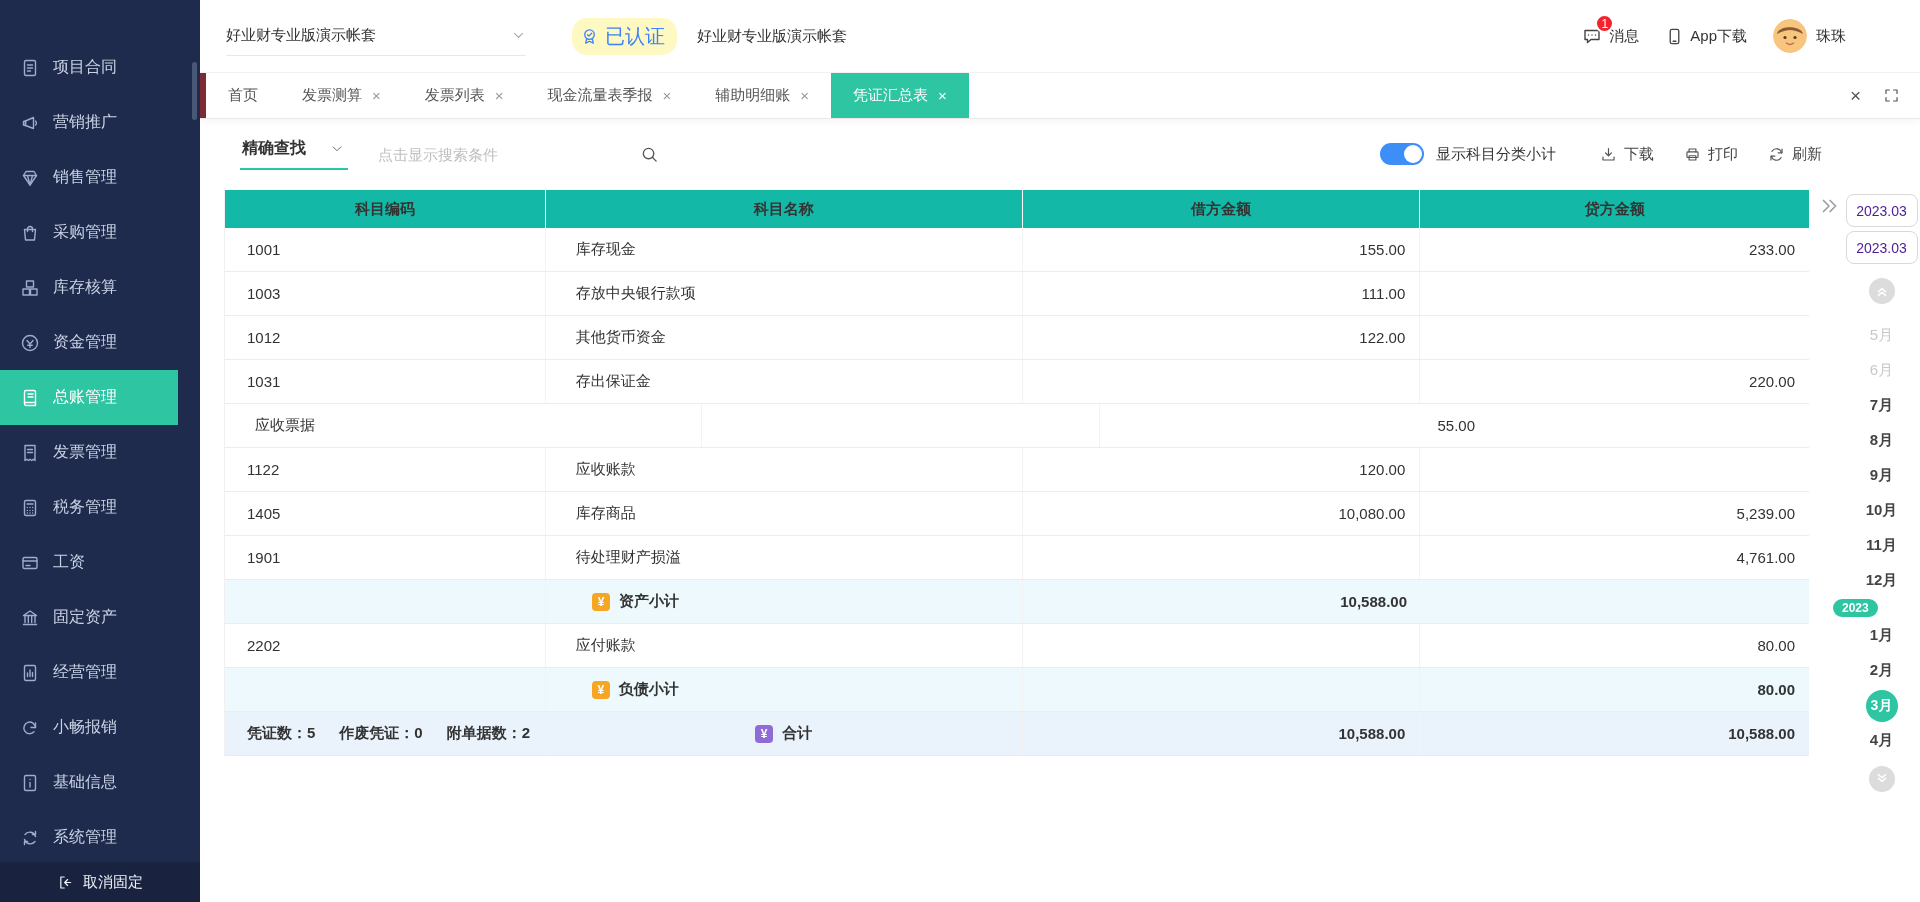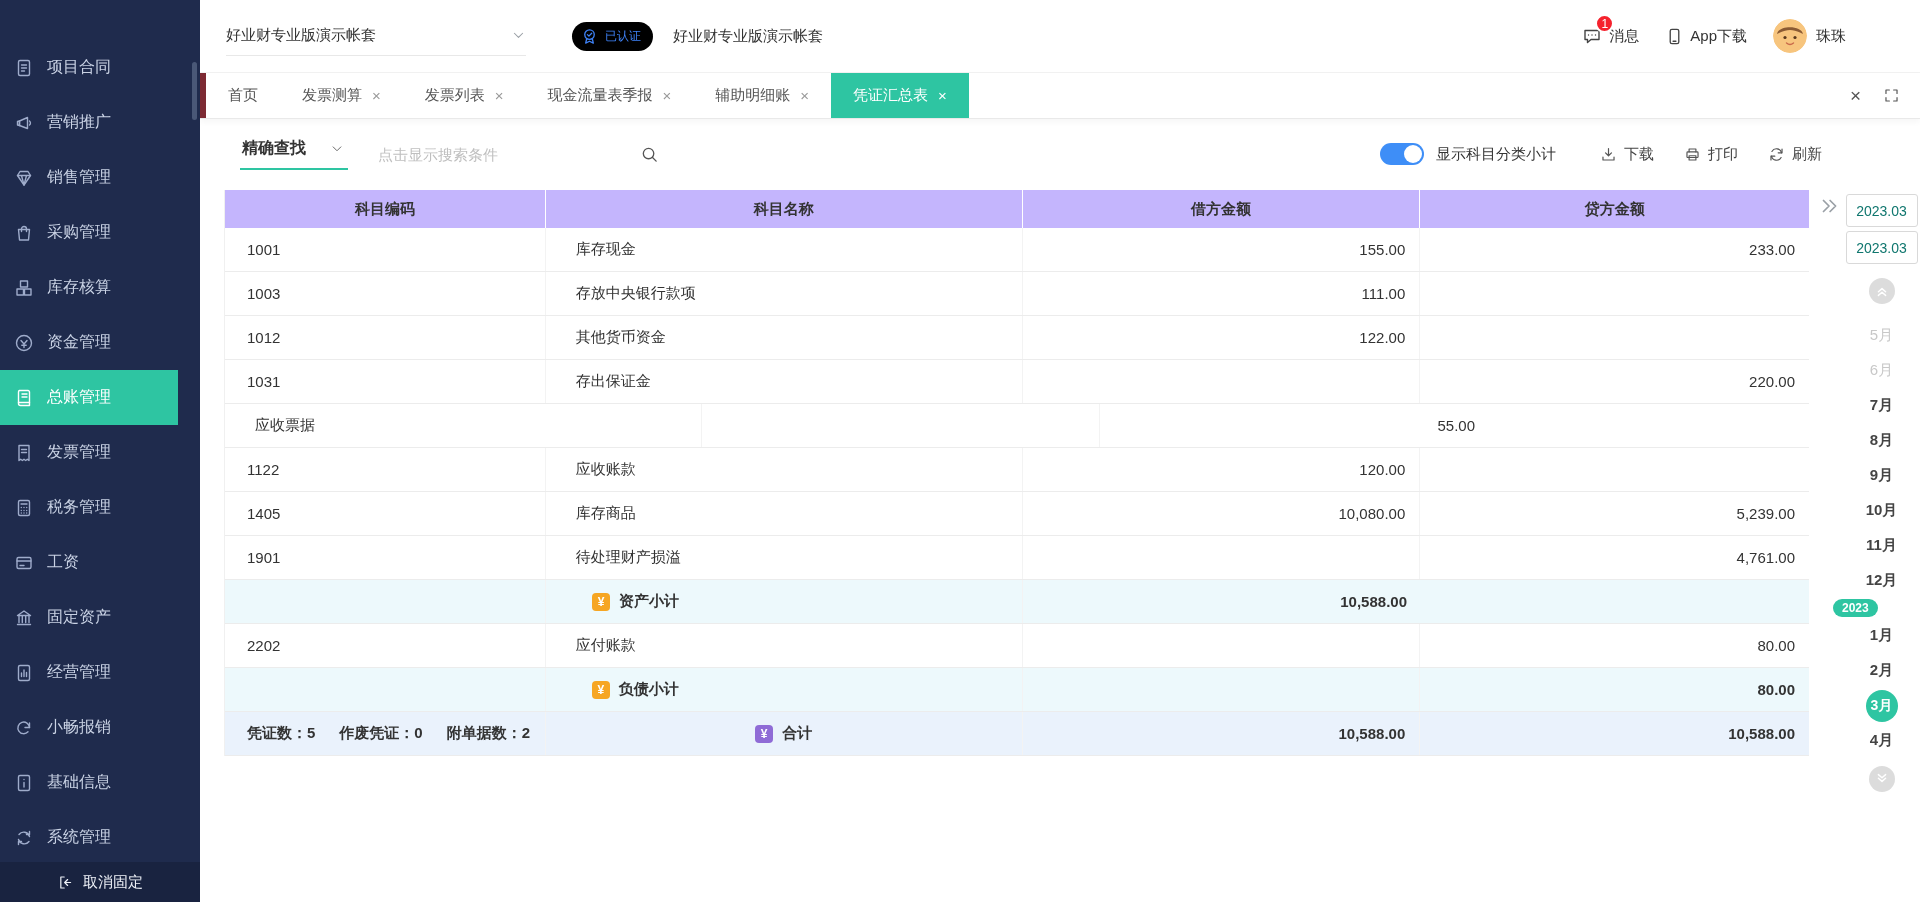--- a/index.html
+++ b/index.html
@@ -13,33 +13,33 @@
 
   
   .sidebar { position:absolute; left:0; top:0; width:200px; height:902px; background:#1F2B4D; z-index:9; }
   .logo { position:relative; height:56px; }
   .logo-icon { position:absolute; left:16px; top:11px; width:27px; height:27px; border-radius:50%; background:#E23B2E; display:flex; align-items:center; justify-content:center; }
   .logo-icon svg { width:19px; height:19px; }
   .logo-title { position:absolute; left:50px; top:16px; color:#fff; font-size:15px; letter-spacing:1px; white-space:nowrap; }
   .logo-sub { position:absolute; left:16px; top:38px; color:#E8ECF5; font-size:12px; letter-spacing:2px; }
   .menu-viewport { position:absolute; top:56px; bottom:40px; left:0; right:0; overflow:hidden; }
   .menu-list { margin-top:-16px; }
-  .side-item { height:55px; display:flex; align-items:center; padding-left:14px; gap:13px; color:#C9D2E4; font-size:16px; cursor:pointer; margin-right:22px; }
+  .side-item { height:55px; display:flex; align-items:center; padding-left:20px; gap:13px; color:#C9D2E4; font-size:16px; cursor:pointer; margin-right:22px; }
   .side-item .ic-slot { width:20px; height:20px; color:#9FACCB; }
   .side-item.active { background:#2EC5A2; color:#fff; }
   .side-item.active .ic-slot { color:#fff; }
   .side-scroll { position:absolute; right:3px; top:62px; width:5px; height:58px; border-radius:3px; background:#4A5877; }
   .unpin { position:absolute; bottom:0; left:0; width:200px; height:40px; background:#192340; color:#EFF2F8; display:flex; align-items:center; justify-content:center; gap:9px; font-size:15px; cursor:pointer; }
   .unpin .ic-slot { width:17px; height:17px; color:#EFF2F8; }
 
   
   .topbar { position:absolute; left:200px; top:0; width:1720px; height:73px; background:#fff; border-bottom:1px solid #F2F2F2; display:flex; align-items:center; padding:0 74px 0 26px; }
   .account-select { width:300px; height:40px; border-bottom:1px solid #E8E8E8; display:flex; align-items:center; justify-content:space-between; font-size:15px; color:#333; cursor:pointer; }
   .account-select .ic-slot { width:15px; height:15px; color:#9aa0a6; }
-  .verified { margin-left:46px; display:flex; align-items:center; gap:6px; color:#3E82F7; font-size:12px; background:#000000; border-radius:15px; padding:5px 12px 5px 8px; }
+  .verified { margin-left:46px; display:flex; align-items:center; gap:6px; color:#3E82F7; font-size:20px; background:#fef9c3; border-radius:15px; padding:5px 12px 5px 8px; }
   .verified .ic-slot { width:19px; height:19px; color:#3E82F7; }
   .account-name { margin-left:20px; font-size:15px; color:#333; }
   .top-right { margin-left:auto; display:flex; align-items:center; gap:26px; }
   .msg { position:relative; display:flex; align-items:center; gap:7px; font-size:15px; cursor:pointer; }
   .msg .ic-slot { width:20px; height:20px; color:#444; }
   .msg-badge { position:absolute; top:-12px; left:13px; min-width:19px; height:19px; background:#F5222D; color:#fff; font-size:12px; border-radius:10px; border:2px solid #fff; display:flex; align-items:center; justify-content:center; padding:0 4px; }
   .appdl { display:flex; align-items:center; gap:6px; font-size:15px; cursor:pointer; }
   .appdl .ic-slot { width:19px; height:19px; color:#444; }
   .user { display:flex; align-items:center; gap:9px; cursor:pointer; }
   .avatar { width:34px; height:34px; border-radius:50%; overflow:hidden; display:inline-flex; }
@@ -71,21 +71,21 @@
   .toggle.on { background:#3E8EF7; }
   .toggle .knob { position:absolute; top:2px; left:2px; width:18px; height:18px; border-radius:50%; background:#fff; }
   .toggle.on .knob { left:auto; right:2px; }
   .toggle-label { margin-left:12px; font-size:15px; color:#333; }
   .tool-btn { display:flex; align-items:center; gap:7px; font-size:15px; color:#444; cursor:pointer; margin-left:30px;text-align:right; }
   .tool-btn.first { margin-left:44px; }
   .tool-btn .ic-slot { width:17px; height:17px; color:#555; }
 
   
   .grid { position:absolute; left:24px; top:71px; width:1585px; border-left:1px solid #F0F0F0; }
-  .g-head { display:flex; height:38px; background:#c4b5fd; }
+  .g-head { display:flex; height:38px; background:#14b8a6; }
   .g-head .cell { display:flex; align-items:center; justify-content:center; font-weight:bold; font-size:15px; color:#333; border-right:1px solid #fff; cursor:pointer; }
   .g-head .cell:last-child { border-right:none; }
   .g-row { display:flex; height:44px; border-bottom:1px solid #ECECEC; background:#fff; font-size:15px; color:#333; }
   .g-row .cell { display:flex; align-items:center; border-right:1px solid #F3F3F3; height:100%; }
   .g-row .cell:last-child { border-right:none; }
   .c-code { padding-left:22px; }
   .c-name { padding-left:30px; }
   .c-amt { justify-content:flex-end; padding-right:14px; }
   .g-row.subtotal { background:#EDF9FC; font-weight:bold; }
   .g-row.subtotal .c-name { padding-left:46px; gap:9px; }
@@ -93,21 +93,21 @@
   .g-row.footer .c-code { gap:24px; white-space:nowrap; overflow:visible; }
   .g-row.footer .c-name { justify-content:center; padding-left:0; gap:9px; }
   .marker { width:18px; height:18px; border-radius:4px; color:#fff; font-size:12px; font-weight:bold; display:inline-flex; align-items:center; justify-content:center; flex:none; }
   .marker.orange { background:#F6A623; }
   .marker.purple { background:#8F6BD6; }
 
   
   .panel-collapse { position:absolute; left:1618px; top:76px; width:22px; height:22px; color:#9AA0A6; cursor:pointer; }
   .panel-collapse svg { width:100%; height:100%; }
   .date-panel { position:absolute; right:0; top:75px; width:77px; }
-  .period-box { width:72px; height:33px; margin:0 auto 4px; border:1px solid #D9D9D9; border-radius:3px; background:#fff; display:flex; align-items:center; justify-content:center; font-size:14px; color:#0f766e; cursor:pointer; }
+  .period-box { width:72px; height:33px; margin:0 auto 4px; border:1px solid #D9D9D9; border-radius:8px; background:#fff; display:flex; align-items:center; justify-content:center; font-size:14px; color:#4c1d95; cursor:pointer; }
   .scrollbtn { width:26px; height:26px; border-radius:50%; background:#DCDCDC; color:#fff; display:flex; align-items:center; justify-content:center; margin:14px auto 14px; cursor:pointer; }
   .scrollbtn svg { width:16px; height:16px; }
   .scrollbtn.down { margin-top:8px; }
   .months { position:relative; }
   .month { height:35px; display:flex; align-items:center; justify-content:center; font-size:15px; font-weight:bold; color:#444; cursor:pointer; }
   .month.disabled { color:#C8C8C8; font-weight:normal; }
   .m-circle { width:32px; height:32px; border-radius:50%; background:#2EC5A2; color:#fff; font-size:14px; display:flex; align-items:center; justify-content:center; }
   .month-row.year { height:20px; display:flex; align-items:center; }
   .year-pill { margin-left:-10px; height:18px; padding:0 9px; border-radius:9px; background:#2EC5A2; color:#fff; font-size:12px; font-weight:bold; display:flex; align-items:center; }
 </style>

